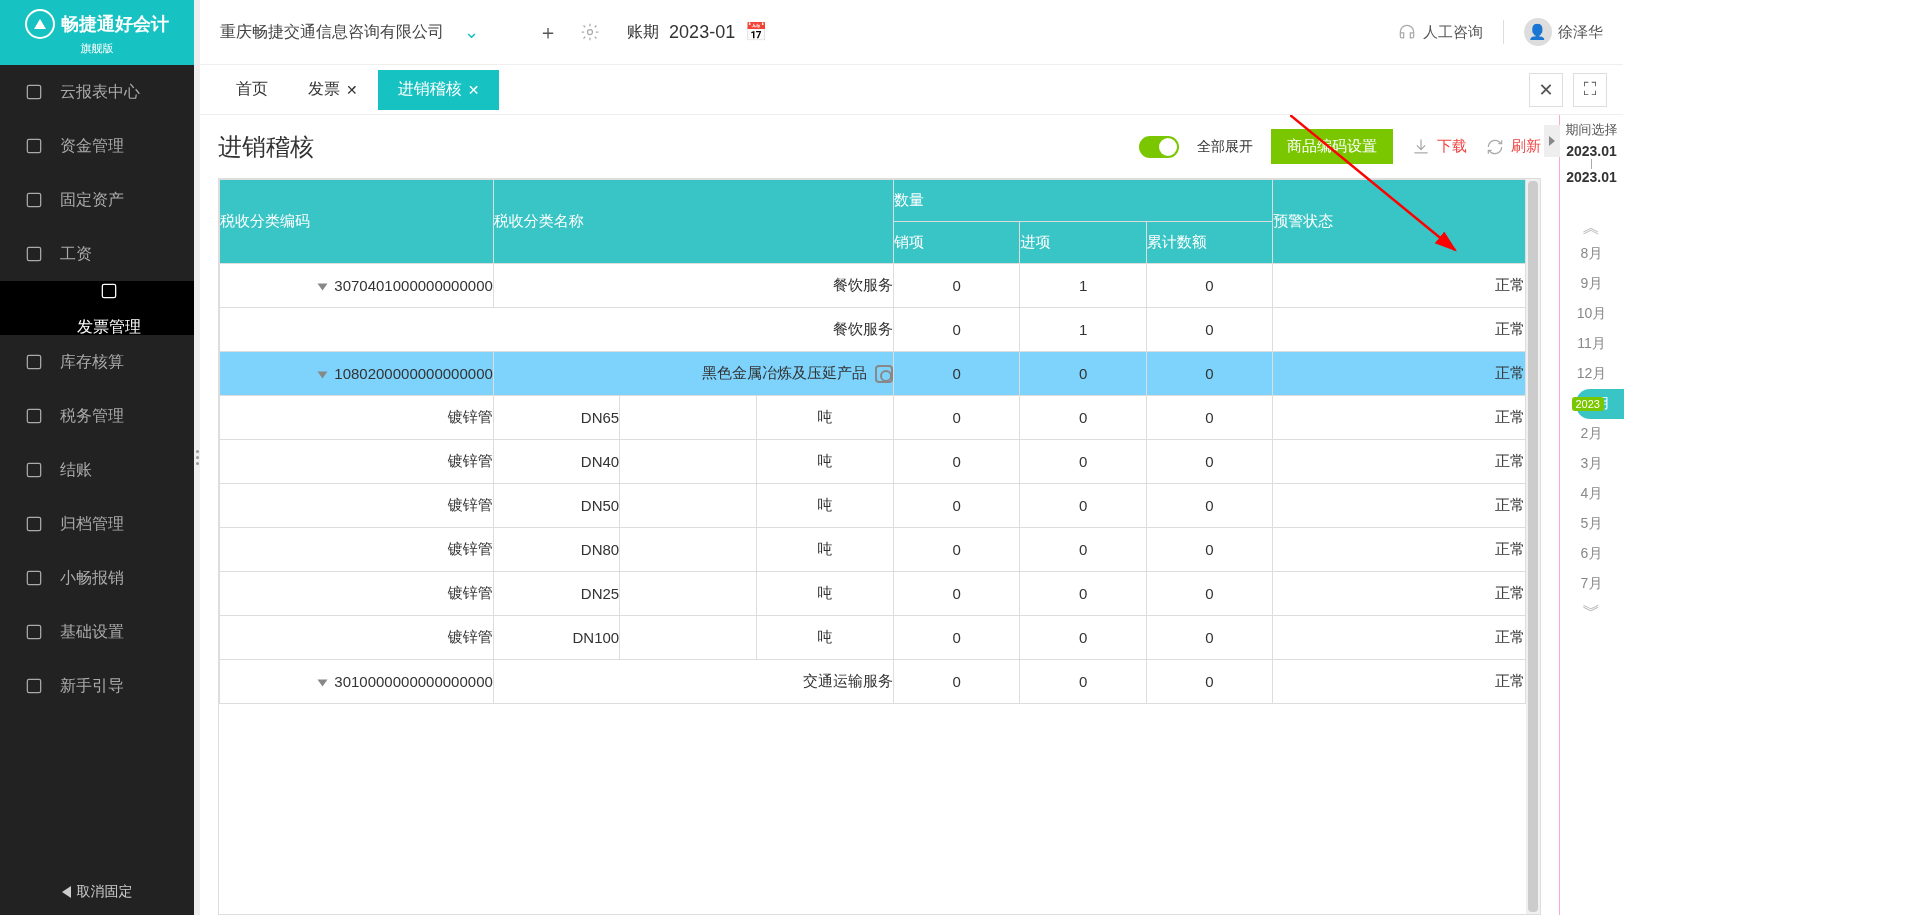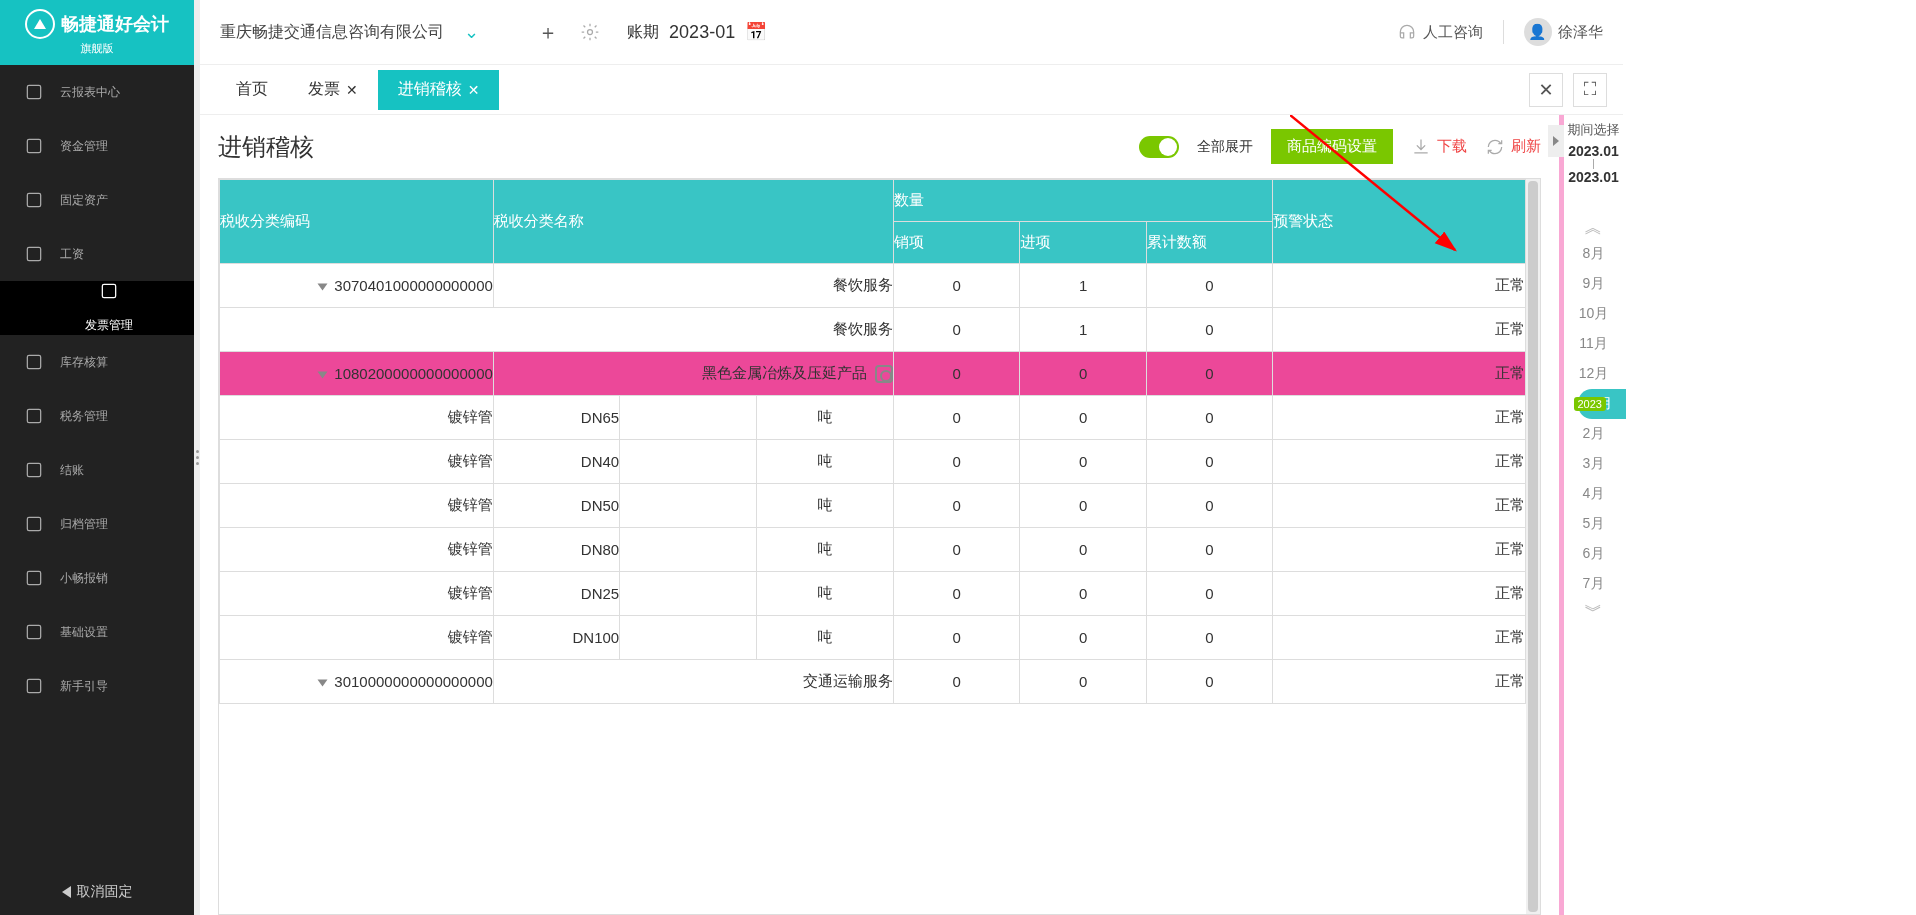--- a/index.html
+++ b/index.html
@@ -10,21 +10,21 @@
 .sidebar { width: 194px; background: #222; color: #ccc; display: flex; flex-direction: column; flex-shrink: 0; }
 .sidebar-header { height: 65px; background: #16c2c2; display: flex; flex-direction: column; align-items: center; justify-content: center; color: #fff; }
 .logo-row { display: flex; align-items: center; gap: 6px; }
 .logo-icon { width: 30px; height: 30px; border: 2px solid #fff; border-radius: 50%; display: flex; align-items: center; justify-content: center; }
 .logo-arrow { display: inline-block; width: 0; height: 0; border-left: 6px solid transparent; border-right: 6px solid transparent; border-bottom: 10px solid #fff; }
 .logo-text { font-size: 18px; font-weight: bold; }
 .logo-sub { font-size: 11px; margin-top: 2px; }
 .sidebar-item { display: flex; align-items: center; height: 54px; padding-left: 24px; gap: 16px; cursor: pointer; color: #aaa; }
 .sidebar-item.active { background: #000; color: #fff; flex-direction: column; }
 .sb-icon { width: 20px; height: 20px; display: flex; align-items: center; justify-content: center; flex-shrink: 0; }
-.sidebar-label { font-size: 12px; }
+.sidebar-label { font-size: 16px; }
 .sidebar-drag { width: 6px; background: #eee; flex-shrink: 0; display: flex; flex-direction: column; justify-content: center; align-items: center; gap: 3px; }
 .sidebar-drag .dot { width: 3px; height: 3px; background: #999; border-radius: 50%; }
 .sidebar-footer { height: 46px; display: flex; align-items: center; justify-content: center; color: #ccc; gap: 6px; }
 .triangle-left { width:0; height:0; border-top:6px solid transparent; border-bottom:6px solid transparent; border-right:9px solid #ccc; }
 
 
 .main { flex: 1; display: flex; flex-direction: column; min-width: 0; }
 
 
 .topbar { height: 65px; display: flex; align-items: center; padding: 0 20px; border-bottom: 1px solid #eee; gap: 12px; }
@@ -63,30 +63,30 @@
 
 .table-wrap { flex: 1; border: 1px solid #ddd; display: flex; min-height: 0; }
 .table-scroll { flex: 1; overflow-y: auto; }
 table { width: 100%; border-collapse: collapse; table-layout: fixed; }
 th, td { border: 1px solid #ddd; padding: 0; height: 44px; font-size: 15px; }
 thead th { background: #39c5c5; color: #fff; font-weight: normal; text-align: left; height: 42px; }
 .th-group { height: 42px; }
 td { text-align: center; }
 td.left-cell { text-align: right; padding-left: 12px; margin-top: 16px; }
 .expand-icon { display: inline-block; width: 0; height: 0; border-top: 5px solid transparent; border-bottom: 5px solid transparent; border-right: 7px solid #888; transform: rotate(-90deg); margin-right: 8px; vertical-align: middle; }
-.row-highlight td { background: #ec4899; }
+.row-highlight td { background: #7dd3fc; }
 .zoom-icon { display:inline-block; width:18px; height:18px; border:2px solid #888; border-radius:4px; position:relative; vertical-align:middle; margin-left:8px;}
 .zoom-icon::after { content:""; position:absolute; width:8px; height:8px; border:2px solid #888; border-radius:50%; top:3px; left:3px;}
 .indent-1 { padding-left: 38px !important; }
 .indent-2 { padding-left: 48px !important; }
 .vscroll { width: 14px; background: #f0f0f0; display:flex; flex-direction:column;}
 .vscroll-thumb { flex:1; background:#ccc; margin:2px; border-radius:4px;}
 
 
-.month-rail { width: 64px; border-left: 5px solid #f9a8d4; display: flex; flex-direction: column; align-items: center; padding-top: 6px; flex-shrink:0; position:relative;}
+.month-rail { width: 64px; border-left: 1px solid #f9a8d4; display: flex; flex-direction: column; align-items: center; padding-top: 6px; flex-shrink:0; position:relative;}
 .rail-collapse { position:absolute; left:-16px; top:10px; width:16px; height:32px; background:#eee; display:flex; align-items:center; justify-content:center; cursor:pointer;}
 .rail-arrow { width:0;height:0; border-top:5px solid transparent; border-bottom:5px solid transparent; border-left:6px solid #888;}
 .rail-title { font-size: 13px; color: #555; margin-bottom: 4px; }
 .rail-year { font-size: 14px; font-weight: bold; cursor: pointer; }
 .rail-sep { width: 1px; height: 10px; background: #aaa; }
 .rail-months { margin-top: 30px; display:flex; flex-direction:column; align-items:center; gap:0px; width:100%;}
 .rail-chev { color:#bbb; cursor:pointer; font-size:18px;}
 .rail-month { height: 30px; display:flex; align-items:center; justify-content:center; width:100%; color:#888; cursor:pointer; font-size:14px;}
 .rail-month.current { background:#39c5c5; color:#fff; border-radius:14px 0 0 14px; margin-left:16px; width:48px;}
 .rail-year-tag { position:absolute; left:-4px; background:#7ac700; color:#fff; font-size:11px; padding:1px 4px; border-radius:3px;}

